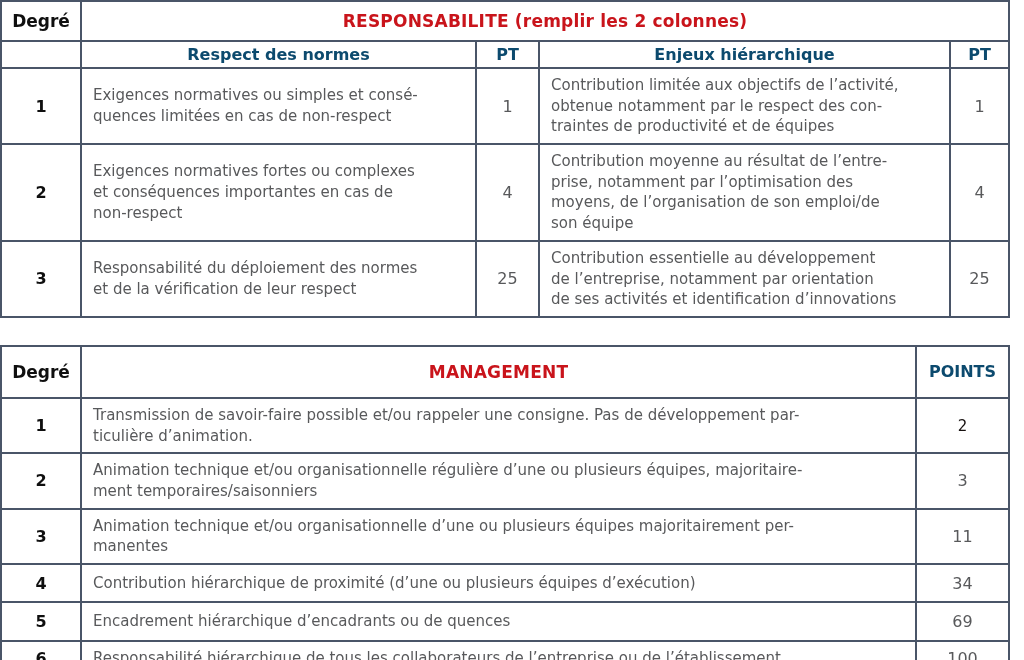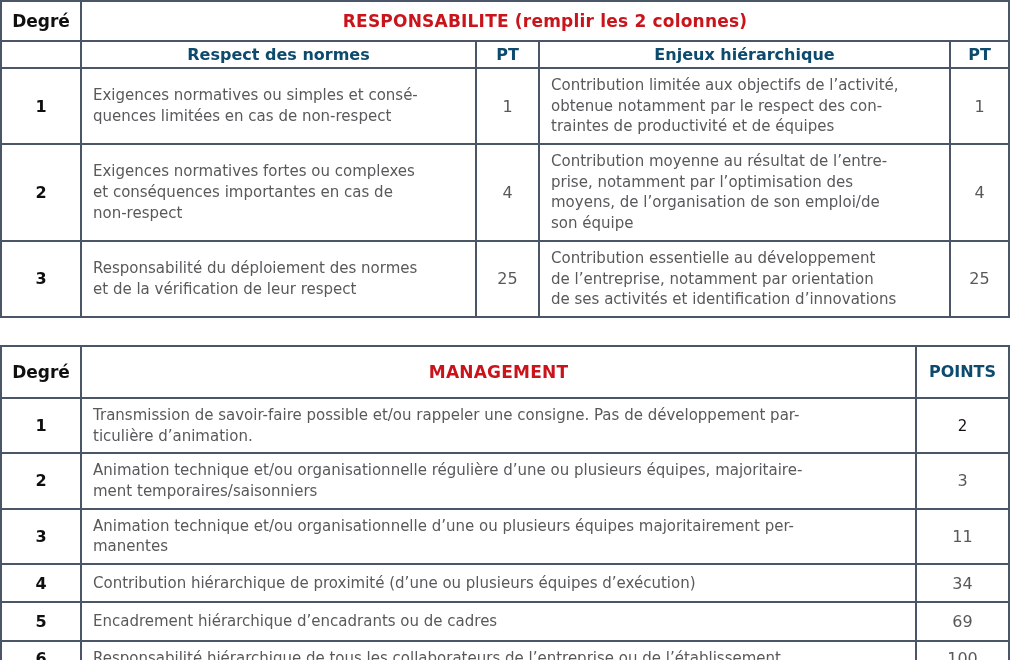--- a/index.html
+++ b/index.html
@@ -161,21 +161,21 @@
 manentes</td>
       <td class="pt-cell">11</td>
     </tr>
     <tr style="height:38px">
       <td class="deg-cell">4</td>
       <td class="body-cell">Contribution hiérarchique de proximité (d’une ou plusieurs équipes d’exécution)</td>
       <td class="pt-cell">34</td>
     </tr>
     <tr style="height:39px">
       <td class="deg-cell">5</td>
-      <td class="body-cell">Encadrement hiérarchique d’encadrants ou de cadres</td>
+      <td class="body-cell">Encadrement hiérarchique d’encadrants ou de quences</td>
       <td class="pt-cell">69</td>
     </tr>
     <tr style="height:34px">
       <td class="deg-cell">6</td>
       <td class="body-cell">Responsabilité hiérarchique de tous les collaborateurs de l’entreprise ou de l’établissement</td>
       <td class="pt-cell">100</td>
     </tr>
   </tbody>
     </table>
 

